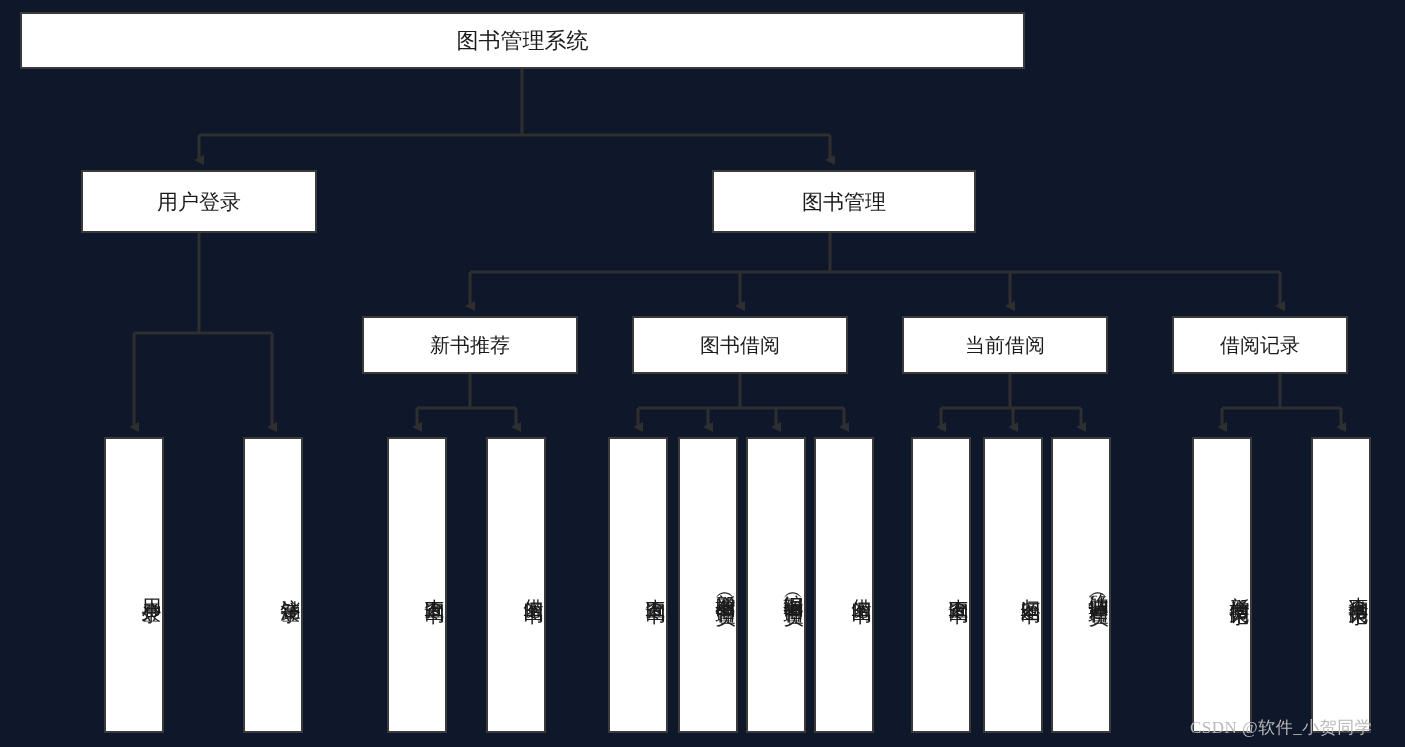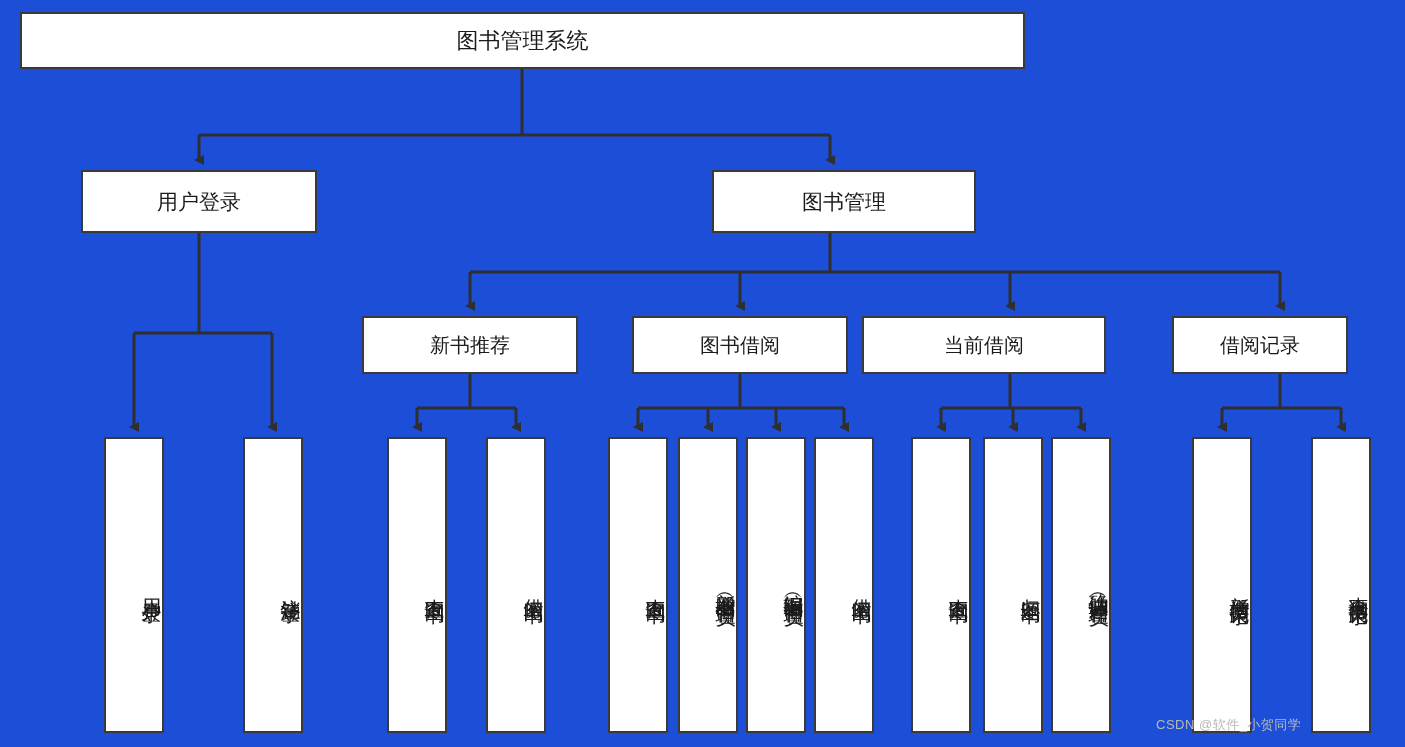--- a/index.html
+++ b/index.html
@@ -7,22 +7,23 @@
     padding: 0;
     background: #ffffff;
   }
   body {
     font-family: "Liberation Sans", "DejaVu Sans", sans-serif;
   }
   #canvas {
     position: relative;
     width: 1405px;
     height: 747px;
-    background: #1d4ed8;
+    background: #0f172a;
     overflow: hidden;
+    font-family: Liberation Serif, serif;
   }
   svg.wires {
     position: absolute;
     left: 0;
     top: 0;
     width: 1405px;
     height: 747px;
     pointer-events: none;
   }
   .node {
@@ -54,23 +55,23 @@
     padding-top: 4px;
     line-height: 1.02;
   }
   .node.leaf .vtext {
     writing-mode: vertical-rl;
     text-orientation: upright;
     white-space: nowrap;
   }
   .watermark {
     position: absolute;
-    left: 1156px;
+    left: 1190px;
     top: 716px;
-    font-size: 13px;
+    font-size: 17px;
     color: #b9b9b9;
     white-space: nowrap;
     letter-spacing: 0.5px;
   }
 </style>
 </head>
 <body>
 
 <div id="canvas">
 
@@ -134,21 +135,21 @@
   <div class="node tier1" style="left:712px; top:170px; width:264px; height:63px;">
     <span>图书管理</span>
   </div>
 
   <div class="node tier2" style="left:632px; top:316px; width:216px; height:58px;">
     <span>图书借阅</span>
   </div>
   <div class="node tier2" style="left:362px; top:316px; width:216px; height:58px;">
     <span>新书推荐</span>
   </div>
-  <div class="node tier2" style="left:862px; top:316px; width:244px; height:58px;">
+  <div class="node tier2" style="left:902px; top:316px; width:206px; height:58px;">
     <span>当前借阅</span>
   </div>
   <div class="node tier2" style="left:1172px; top:316px; width:176px; height:58px;">
     <span>借阅记录</span>
   </div>
 
   <div class="node leaf" style="left:104px; top:437px; width:60px; height:296px;">
     <span class="vtext">用户登录</span>
   </div>
   <div class="node leaf" style="left:243px; top:437px; width:60px; height:296px;">

